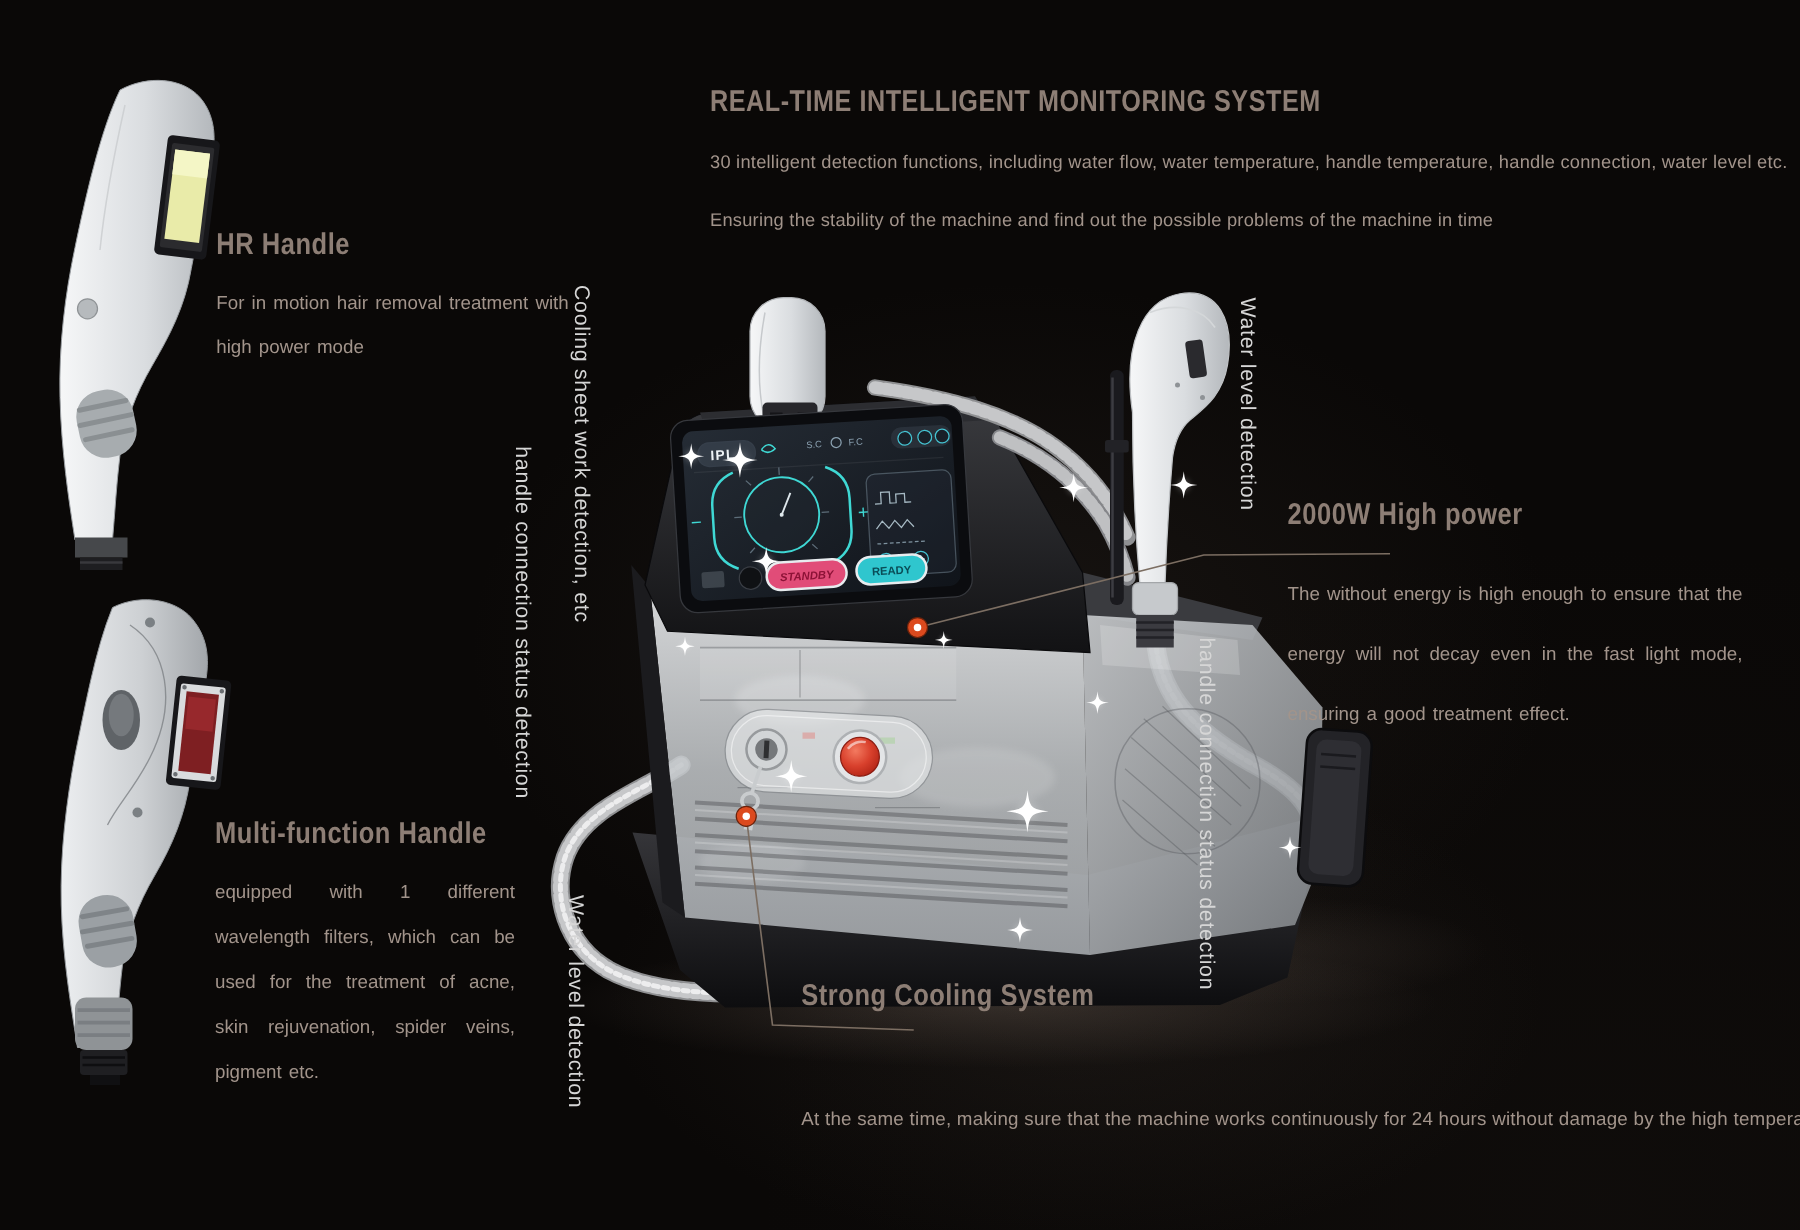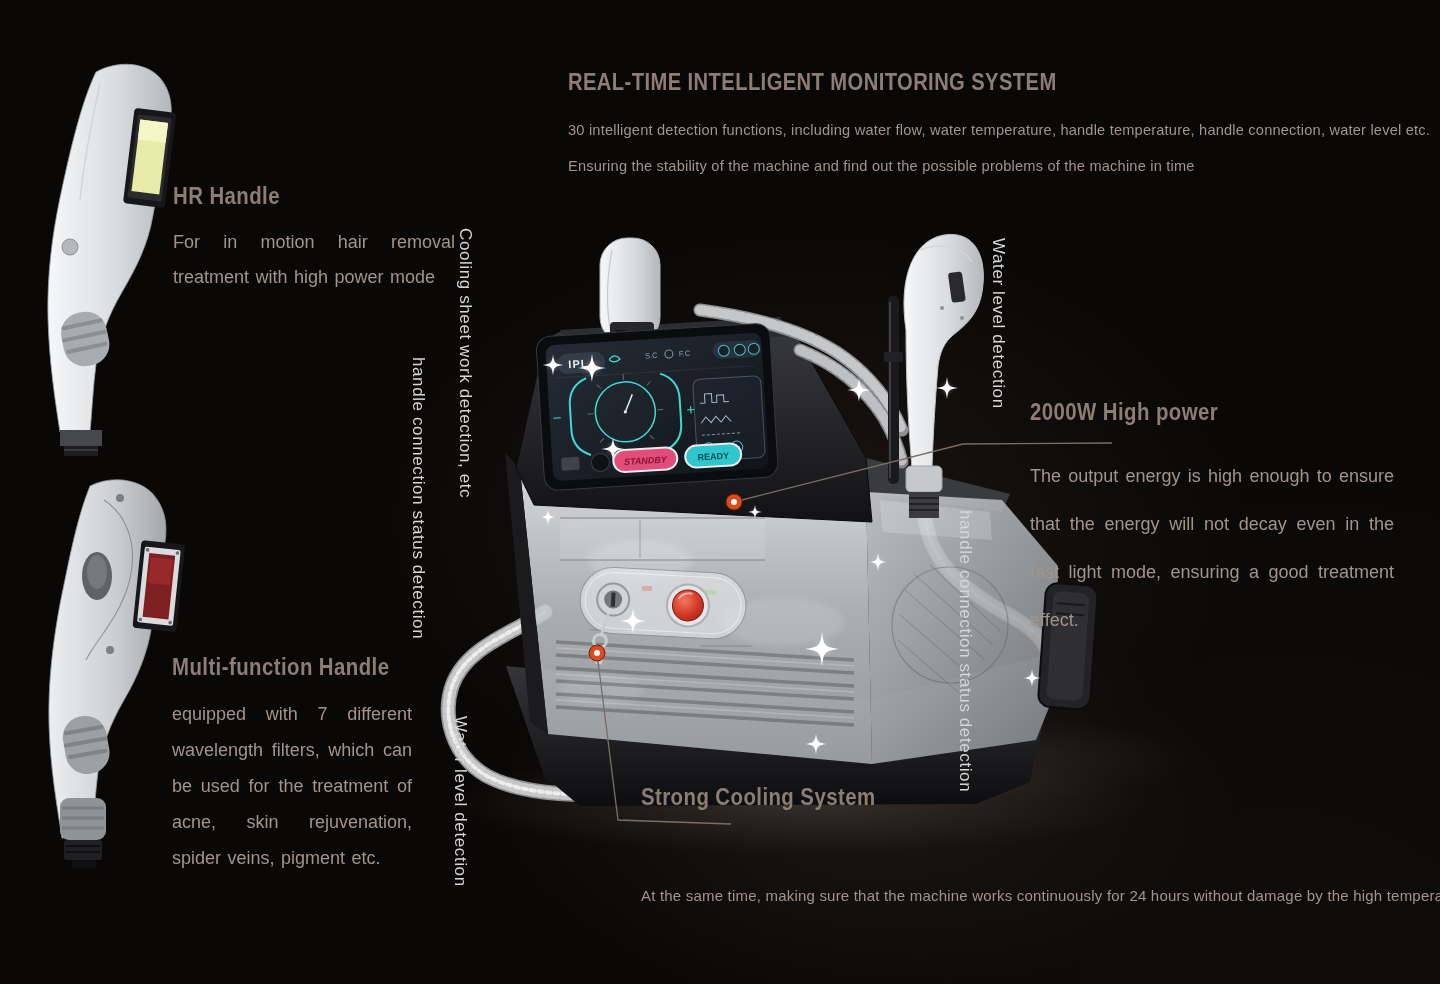--- a/index.html
+++ b/index.html
@@ -9,21 +9,21 @@
     background:
       radial-gradient(620px 420px at 810px 520px, rgba(64,55,48,0.26), transparent 70%),
       radial-gradient(520px 280px at 860px 800px, rgba(56,49,44,0.30), transparent 72%),
       radial-gradient(900px 700px at 1280px 960px, rgba(42,35,30,0.16), transparent 75%),
       #0a0807;
   }
   .abs{position:absolute;}
   .h{font-weight:700;color:#8d7e75;white-space:nowrap;letter-spacing:0.5px;
      transform:scaleX(0.85);transform-origin:left top;font-size:24px;}
   .h-main{font-size:24px;transform:scaleX(0.84);transform-origin:left top;}
-  .p{color:#a2948b;font-size:18px;}
+  .p{color:#a2948b;font-size:15px;}
   .p-line{white-space:nowrap;color:#a2948b;font-size:14.6px;letter-spacing:0.2px;}
   .just{text-align:justify;}
   .v{writing-mode:vertical-rl;color:#d6d6d6;font-size:17px;letter-spacing:0.6px;white-space:nowrap;}
   svg text{font-family:"Liberation Sans",sans-serif;}
 </style>
 </head>
 <body>
 
 <div class="stage">
 
@@ -324,33 +324,33 @@
       <polyline points="597,653 618,820 731,824" fill="none" stroke="#7c6e62" stroke-width="1.3"></polyline>
       <g>
         <circle cx="597" cy="653" r="8" fill="#dc4a1e" stroke="#6b220b"></circle>
         <circle cx="597" cy="653" r="3" fill="#ffffff"></circle>
       </g>
     </g>
   </svg>
 
   <div class="abs h h-main" style="left:568px;top:68px">REAL-TIME INTELLIGENT MONITORING SYSTEM</div>
   <div class="abs p-line" style="left:568px;top:122px">30 intelligent detection functions, including water flow, water temperature, handle temperature, handle connection, water level etc.</div>
-  <div class="abs p-line" style="left:568px;top:158px">Ensuring the stability of the machine and find out the possible problems of the machine in time</div>
+  <div class="abs p-line" style="left:568px;top:169px">Ensuring the stability of the machine and find out the possible problems of the machine in time</div>
 
   <div class="abs h" style="left:173px;top:182px">HR Handle</div>
   <div class="abs p just" style="left:173px;top:225px;width:282px;line-height:35px;word-spacing:1.5px">For in motion hair removal treatment with high power mode</div>
 
   <div class="abs h" style="left:172px;top:653px">Multi-function Handle</div>
-  <div class="abs p just" style="left:172px;top:696px;width:240px;line-height:36px;word-spacing:1.5px">equipped with 7 different wavelength filters, which can be used for the treatment of acne, skin rejuvenation, spider veins, pigment etc.</div>
+  <div class="abs p just" style="left:172px;top:696px;width:240px;line-height:36px;word-spacing:1.5px">equipped with 1 different wavelength filters, which can be used for the treatment of acne, skin rejuvenation, spider veins, pigment etc.</div>
 
   <div class="abs v" style="left:455px;top:228px">Cooling sheet work detection, etc</div>
   <div class="abs v" style="left:408px;top:357px">handle connection status detection</div>
   <div class="abs v" style="left:450px;top:716px">Water level detection</div>
   <div class="abs v" style="left:988px;top:238px">Water level detection</div>
   <div class="abs v" style="left:955px;top:510px">handle connection status detection</div>
 
   <div class="abs h" style="left:1030px;top:398px">2000W High power</div>
-  <div class="abs p just" style="left:1030px;top:452px;width:364px;line-height:48px;word-spacing:1.5px">The output energy is high enough to ensure that the energy will not decay even in the fast light mode, ensuring a good treatment effect.</div>
+  <div class="abs p just" style="left:1030px;top:452px;width:364px;line-height:48px;word-spacing:1.5px">The without energy is high enough to ensure that the energy will not decay even in the fast light mode, ensuring a good treatment effect.</div>
 
   <div class="abs h" style="left:641px;top:783px">Strong Cooling System</div>
   <div class="abs p-line" style="left:641px;top:887px;font-size:15px">At the same time, making sure that the machine works continuously for 24 hours without damage by the high temperature.</div>
 
 </div>
 
 </body></html>

